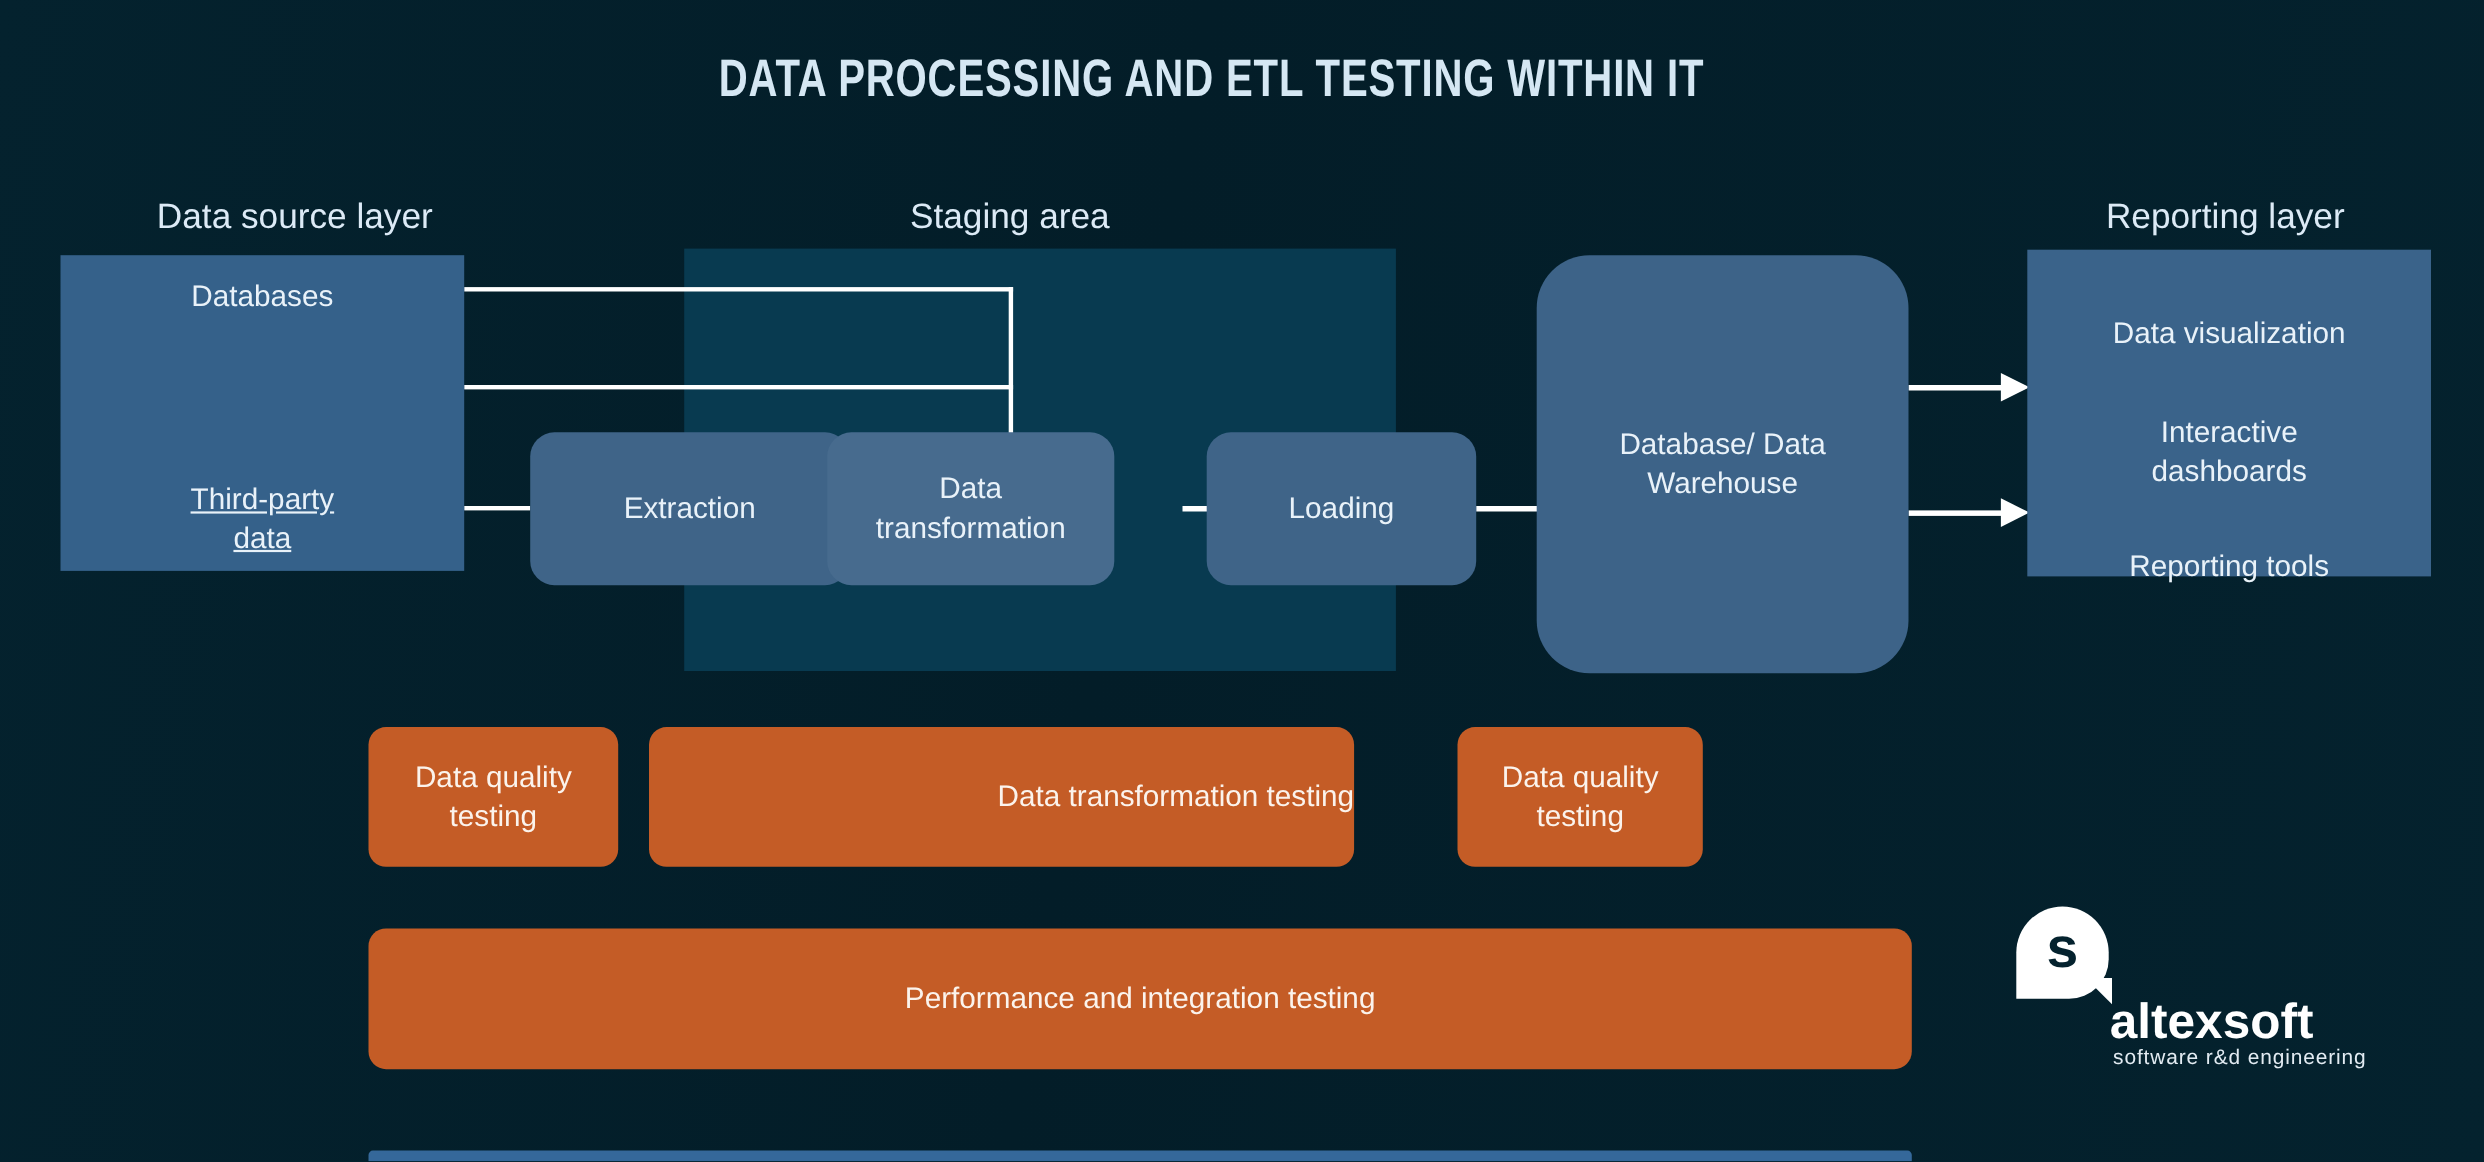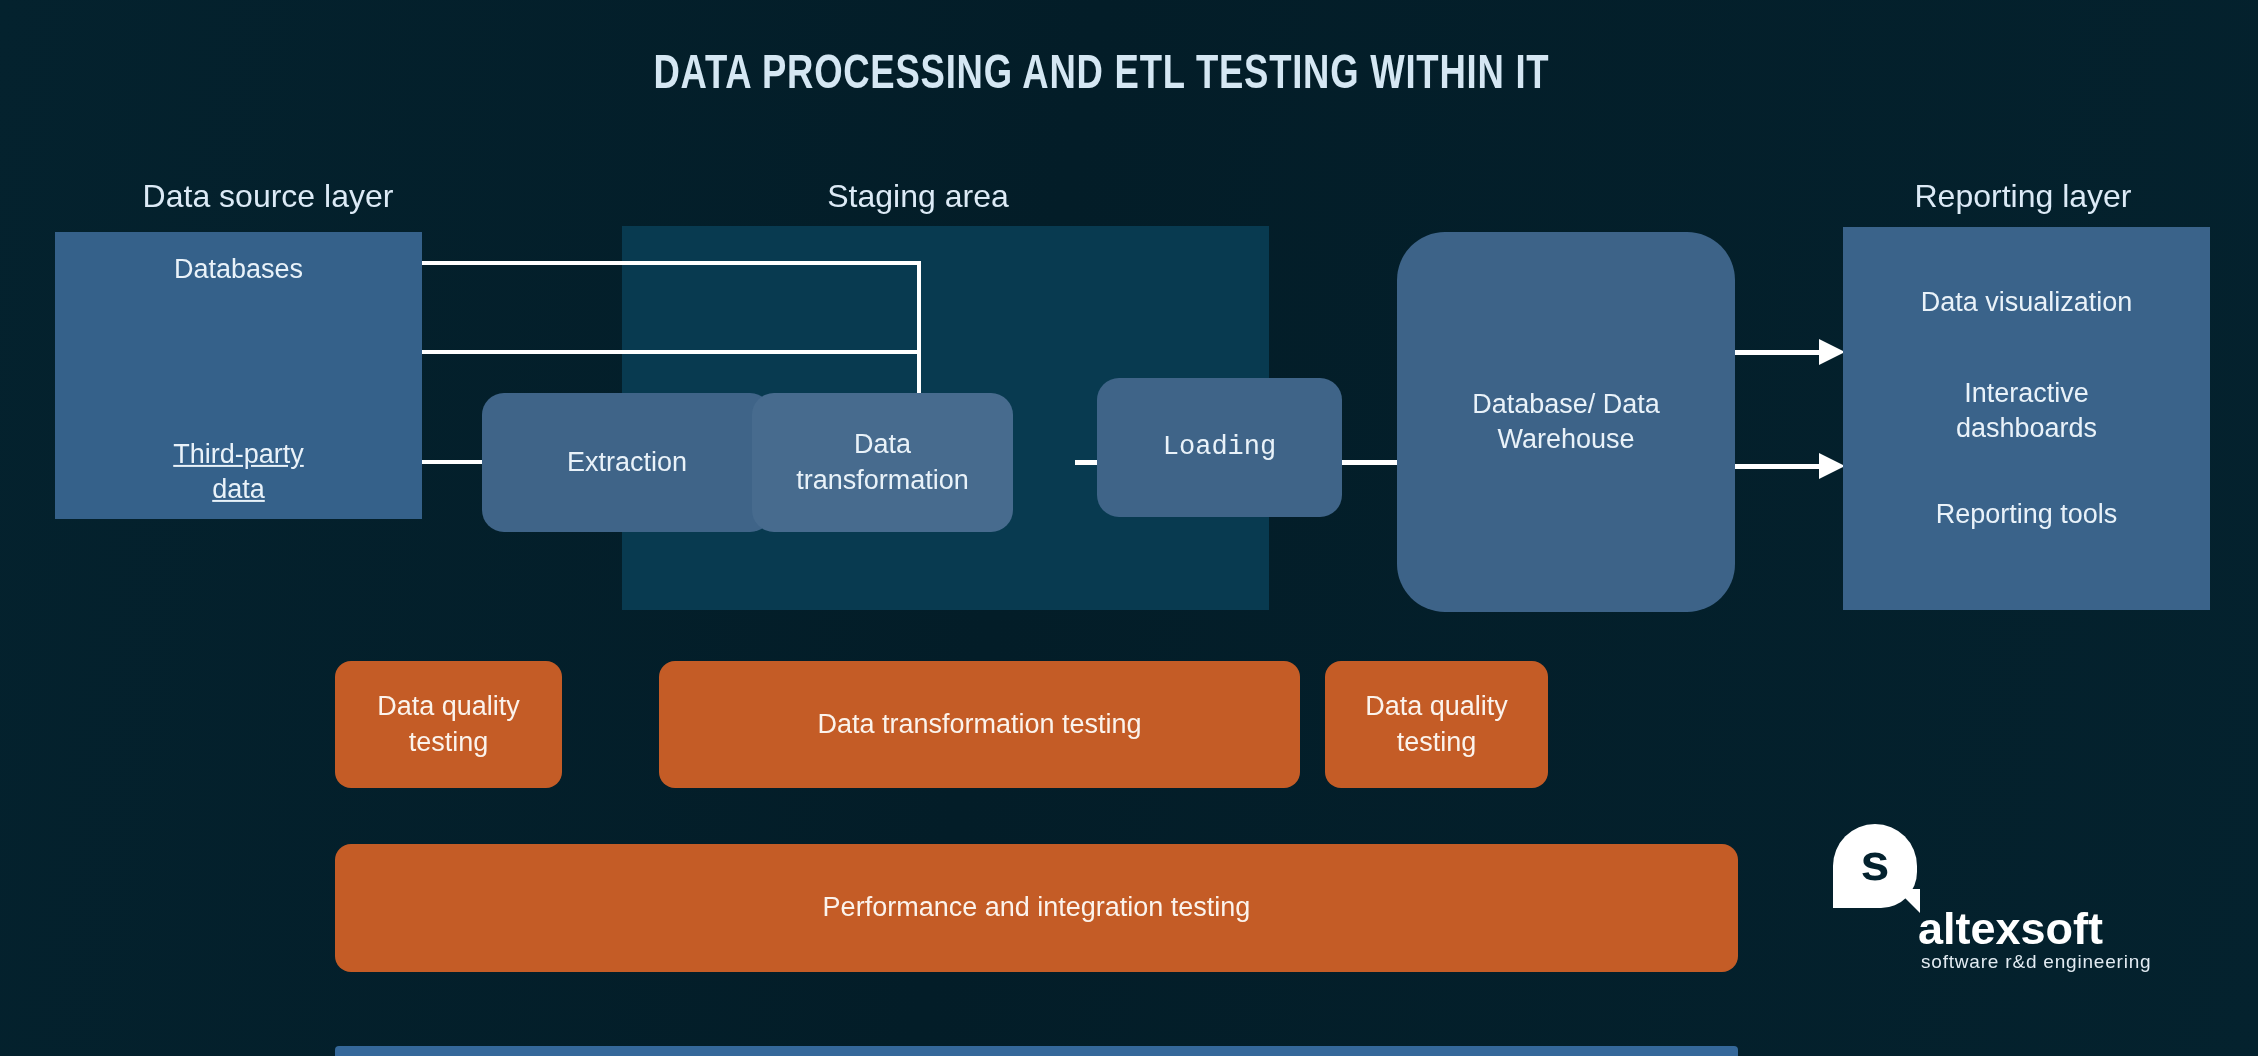--- a/index.html
+++ b/index.html
@@ -108,38 +108,38 @@
     <div class="bx-item" style="top:38px;"><span class="inner">Databases</span></div>
     <div class="bx-item" style="top:240px;"><span class="inner narrow">Third-party data</span></div>
   </div>
 
   <div class="round-box etl above" style="left:482px;top:393px;width:290px;height:139px;">
     <span class="inner">Extraction</span>
   </div>
   <div class="round-box etl etl-light above" style="left:752px;top:393px;width:261px;height:139px;">
     <span class="inner" style="max-width:230px;">Data transformation</span>
   </div>
-  <div class="round-box etl above" style="left:1097px;top:378px;width:245px;height:139px;font-family:Liberation Mono, monospace;">
+  <div class="round-box etl above" style="left:1097px;top:393px;width:245px;height:139px;">
     <span class="inner">Loading</span>
   </div>
 
   <div class="round-box dw above" style="left:1397px;top:232px;width:338px;height:380px;">
     <span class="inner">Database/ Data Warehouse</span>
   </div>
 
-  <div class="rect blue-box above" style="left:1843px;top:227px;width:367px;height:383px;background:#3A638A;">
+  <div class="rect blue-box above" style="left:1843px;top:227px;width:367px;height:297px;background:#3A638A;">
     <div class="bx-item" style="top:76px;"><span class="inner">Data visualization</span></div>
     <div class="bx-item" style="top:184px;"><span class="inner" style="max-width:240px;">Interactive dashboards</span></div>
     <div class="bx-item" style="top:288px;"><span class="inner">Reporting tools</span></div>
   </div>
 
   <div class="round-box orange" style="left:335px;top:661px;width:227px;height:127px;">
     <span class="inner">Data quality testing</span>
   </div>
-  <div class="round-box orange" style="left:659px;top:661px;width:641px;height:127px;">
+  <div class="round-box orange" style="left:590px;top:661px;width:641px;height:127px;justify-content:flex-end;">
     <span class="inner wide">Data transformation testing</span>
   </div>
   <div class="round-box orange" style="left:1325px;top:661px;width:223px;height:127px;">
     <span class="inner">Data quality testing</span>
   </div>
 
   <div class="round-box orange" style="left:335px;top:844px;width:1403px;height:128px;">
     <span class="inner wide">Performance and integration testing</span>
   </div>
 

